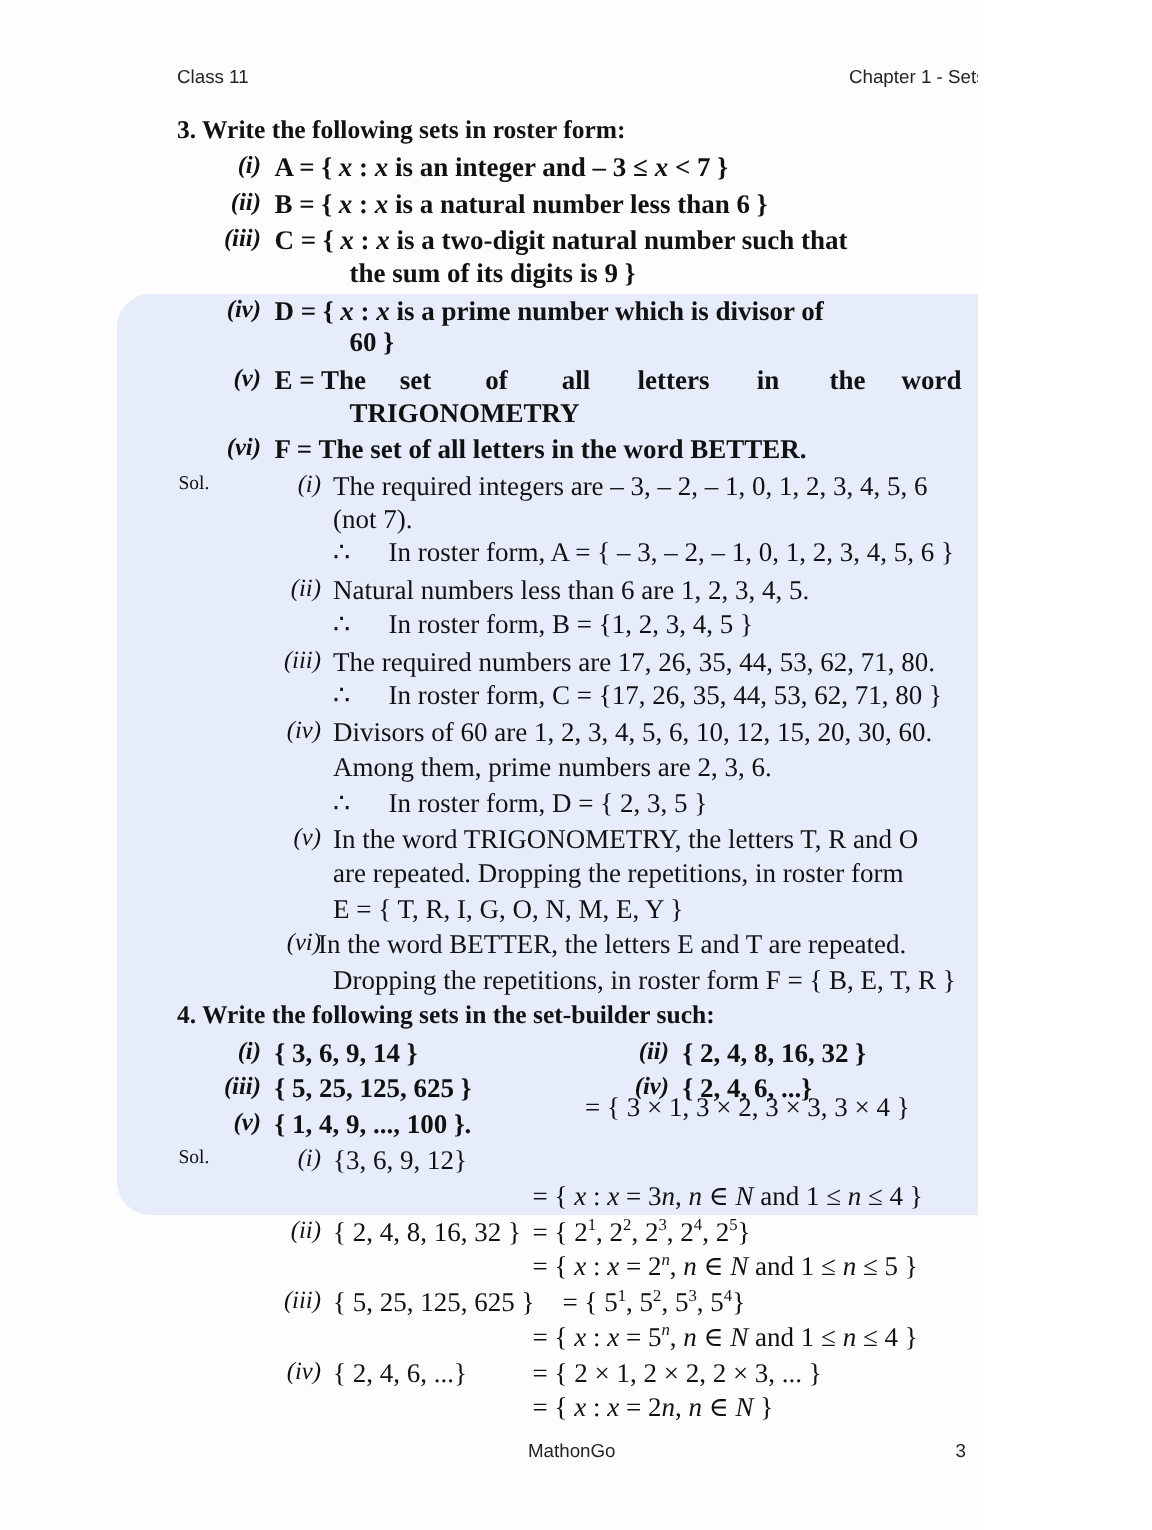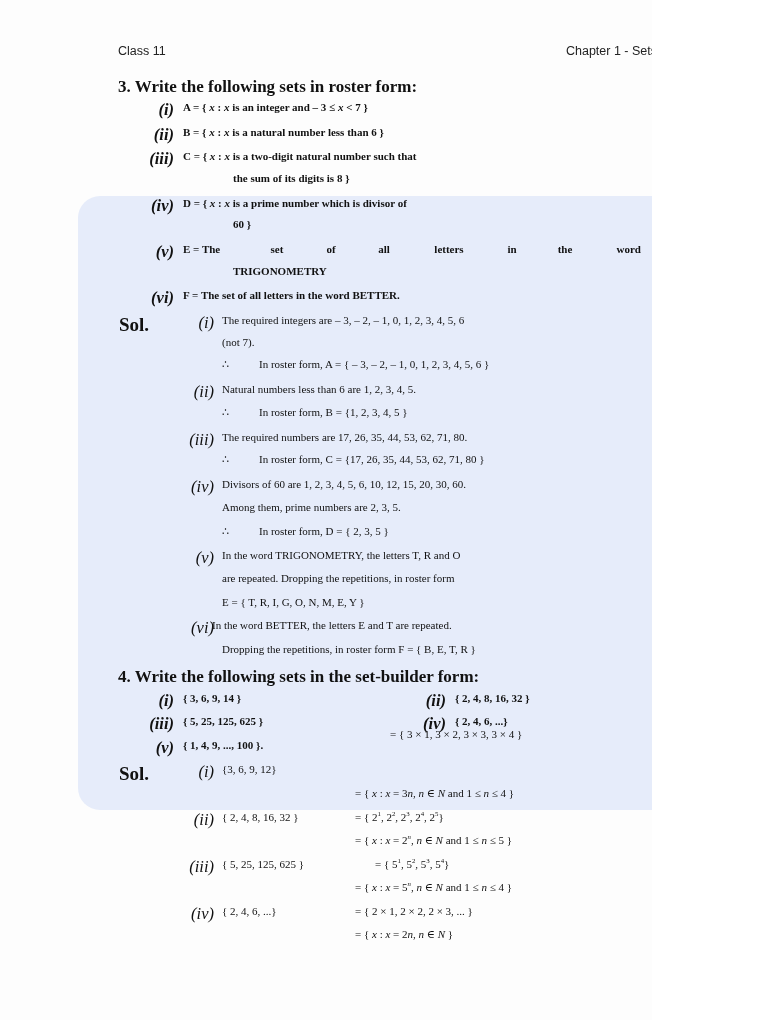--- a/index.html
+++ b/index.html
@@ -75,21 +75,21 @@
     position: absolute;
     left: 0;
     top: 0;
     width: 768px;
     z-index: 3;
   }
 
   .line {
     position: absolute;
     white-space: nowrap;
-    font-size: 11px;
+    font-size: 18px;
     line-height: 1;
   }
   .bold   { font-weight: bold; }
   .mathit { font-style: italic; }
 
   
   .qhead {
     font-weight: bold;
     font-size: 17px;
   }
@@ -99,22 +99,22 @@
     position: absolute;
     text-align: right;
     font-style: italic;
     font-size: 16.5px;
     line-height: 1;
   }
   .rn.b { font-weight: bold; }
 
   .solword {
     position: absolute;
-    font-weight: bold;
-    font-size: 19px;
+    font-weight: normal;
+    font-size: 13px;
     line-height: 1;
   }
 
   
   .spread span { display: inline-block; }
 
   sup { font-size: 0.62em; vertical-align: super; line-height: 0; }
 </style>
 </head>
 <body>
@@ -150,21 +150,21 @@
 
     <div class="rn b" style="left: 120px; top: 126.848px; width: 54px;">(ii)</div>
     <div class="line bold" style="left: 183px; top: 126.848px;">
       B = { <span class="mathit">x</span> : <span class="mathit">x</span> is a natural number less than 6 }
     </div>
 
     <div class="rn b" style="left: 120px; top: 151.272px; width: 54px;">(iii)</div>
     <div class="line bold" style="left: 183px; top: 151.272px;">
       C = { <span class="mathit">x</span> : <span class="mathit">x</span> is a two-digit natural number such that
     </div>
-    <div class="line bold" style="left: 233px; top: 173.169px;">the sum of its digits is 8 }</div>
+    <div class="line bold" style="left: 233px; top: 173.169px;">the sum of its digits is 9 }</div>
 
     <div class="rn b" style="left: 120px; top: 197.593px; width: 54px;">(iv)</div>
     <div class="line bold" style="left: 183px; top: 197.593px;">
       D = { <span class="mathit">x</span> : <span class="mathit">x</span> is a prime number which is divisor of
     </div>
     <div class="line bold" style="left: 233px; top: 219.491px;">60 }</div>
 
     <div class="rn b" style="left: 120px; top: 243.915px; width: 54px;">(v)</div>
     <div class="line bold spread" style="left: 183px; top: 243.915px; width: 458px; white-space: normal;">
       <span style="width:66px">E = The</span><span style="width:56px;text-align:center">set</span><span style="width:52px;text-align:center">of</span><span style="width:54px;text-align:center">all</span><span style="width:76px;text-align:center">letters</span><span style="width:50px;text-align:center">in</span><span style="width:56px;text-align:center">the</span><span style="width:48px;text-align:right">word</span>
@@ -187,36 +187,36 @@
     <div class="line" style="left: 222px; top: 407.303px;">∴</div>
     <div class="line" style="left: 259px; top: 407.303px;">In roster form, B = {1, 2, 3, 4, 5 }</div>
 
     <div class="rn" style="left: 160px; top: 431.727px; width: 54px;">(iii)</div>
     <div class="line" style="left: 222px; top: 431.727px;">The required numbers are 17, 26, 35, 44, 53, 62, 71, 80.</div>
     <div class="line" style="left: 222px; top: 454.467px;">∴</div>
     <div class="line" style="left: 259px; top: 454.467px;">In roster form, C = {17, 26, 35, 44, 53, 62, 71, 80 }</div>
 
     <div class="rn" style="left: 160px; top: 478.891px; width: 54px;">(iv)</div>
     <div class="line" style="left: 222px; top: 478.891px;">Divisors of 60 are 1, 2, 3, 4, 5, 6, 10, 12, 15, 20, 30, 60.</div>
-    <div class="line" style="left: 222px; top: 502.472px;">Among them, prime numbers are 2, 3, 5.</div>
+    <div class="line" style="left: 222px; top: 502.472px;">Among them, prime numbers are 2, 3, 6.</div>
     <div class="line" style="left: 222px; top: 526.054px;">∴</div>
     <div class="line" style="left: 259px; top: 526.054px;">In roster form, D = { 2, 3, 5 }</div>
 
     <div class="rn" style="left: 160px; top: 550.478px; width: 54px;">(v)</div>
     <div class="line" style="left: 222px; top: 550.478px;">In the word TRIGONOMETRY, the letters T, R and O</div>
     <div class="line" style="left: 222px; top: 573.218px;">are repeated. Dropping the repetitions, in roster form</div>
     <div class="line" style="left: 222px; top: 596.8px;">E = { T, R, I, G, O, N, M, E, Y }</div>
 
     <div class="rn" style="left: 160px; top: 620.381px; width: 54px;">(vi)</div>
     <div class="line" style="left: 212px; top: 620.381px;">In the word BETTER, the letters E and T are repeated.</div>
     <div class="line" style="left: 222px; top: 643.963px;">Dropping the repetitions, in roster form F = { B, E, T, R }</div>
 
     <div class="line qhead" style="left: 118px; top: 668.387px;">
       <span>4.</span>
-      <span>Write the following sets in the set-builder form:</span>
+      <span>Write the following sets in the set-builder such:</span>
     </div>
 
     <div class="rn b" style="left: 120px; top: 692.811px; width: 54px;">(i)</div>
     <div class="line bold" style="left: 183px; top: 692.811px;">{ 3, 6, 9, 14 }</div>
 
     <div class="rn b" style="left: 392px; top: 692.811px; width: 54px;">(ii)</div>
     <div class="line bold" style="left: 455px; top: 692.811px;">{ 2, 4, 8, 16, 32 }</div>
 
     <div class="rn b" style="left: 120px; top: 716.393px; width: 54px;">(iii)</div>
     <div class="line bold" style="left: 183px; top: 716.393px;">{ 5, 25, 125, 625 }</div>
@@ -256,14 +256,18 @@
 
     <div class="rn" style="left: 160px; top: 905.89px; width: 54px;">(iv)</div>
     <div class="line" style="left: 222px; top: 905.89px;">{ 2, 4, 6, ...}</div>
     <div class="line" style="left: 355px; top: 905.89px;">= { 2 × 1, 2 × 2, 2 × 3, ... }</div>
     <div class="line" style="left: 355px; top: 929.471px;">
       = { <span class="mathit">x</span> : <span class="mathit">x</span> = 2<span class="mathit">n</span>, <span class="mathit">n</span> ∈ <span class="mathit">N</span> }
     </div>
 
   </div>
 
+  <div class="page-footer" style="color: rgb(35, 35, 35);">
+    <span class="brand">MathonGo</span>
+    <span class="pageno">3</span>
+  </div>
 
 </div>
 
 </body></html>

